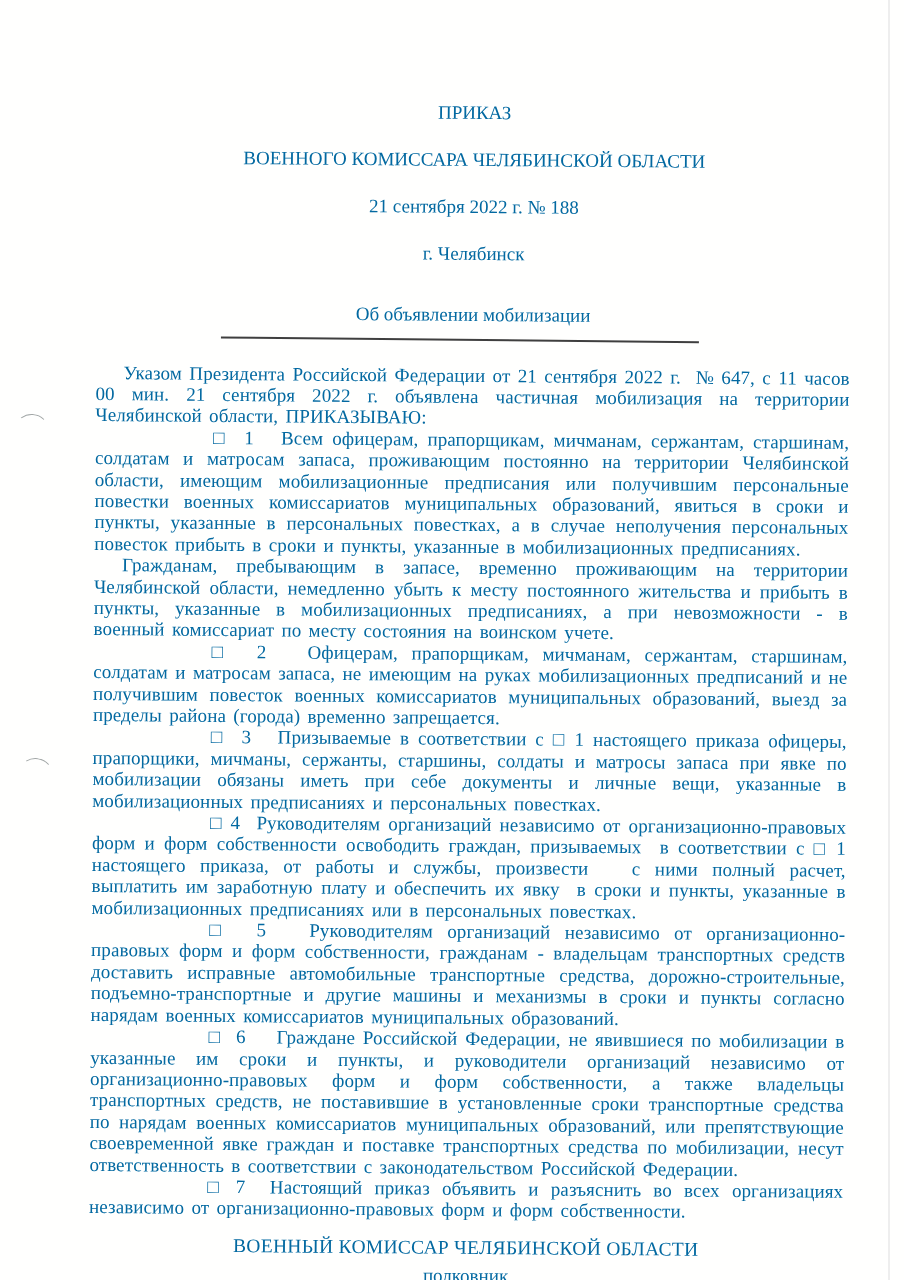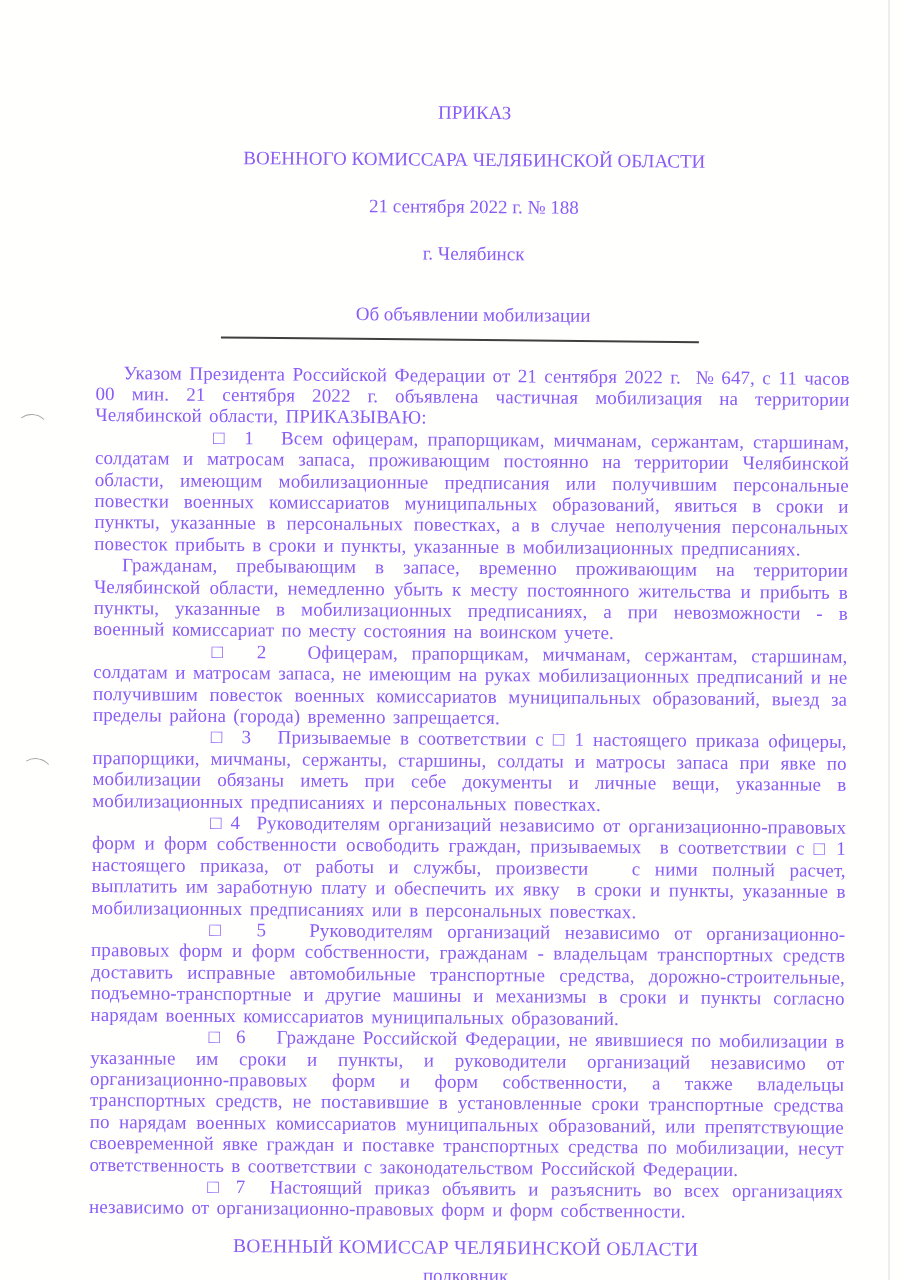--- a/index.html
+++ b/index.html
@@ -7,21 +7,21 @@
     padding: 0;
     background: #ffffff;
   }
   .page {
     position: relative;
     width: 904px;
     height: 1280px;
     background: #fffffe;
     overflow: hidden;
     font-family: "Liberation Serif", "DejaVu Serif", "DejaVu Sans", serif;
-    color: #8b5cf6;
+    color: #0369a1;
   }
   .content {
     position: absolute;
     left: 98px;
     top: 74px;
     width: 754px;
     transform: rotate(0.45deg);
     transform-origin: 0 0;
   }
   .doc-header {

